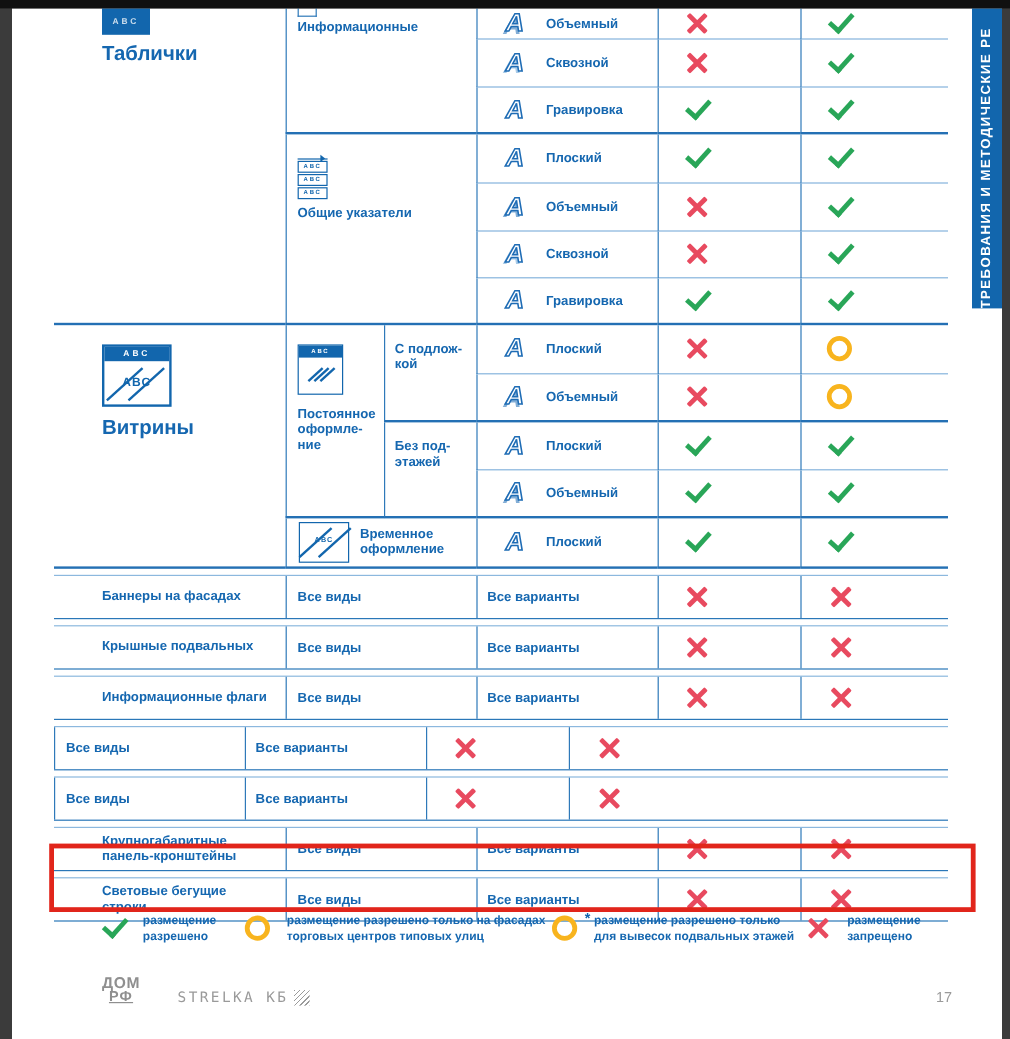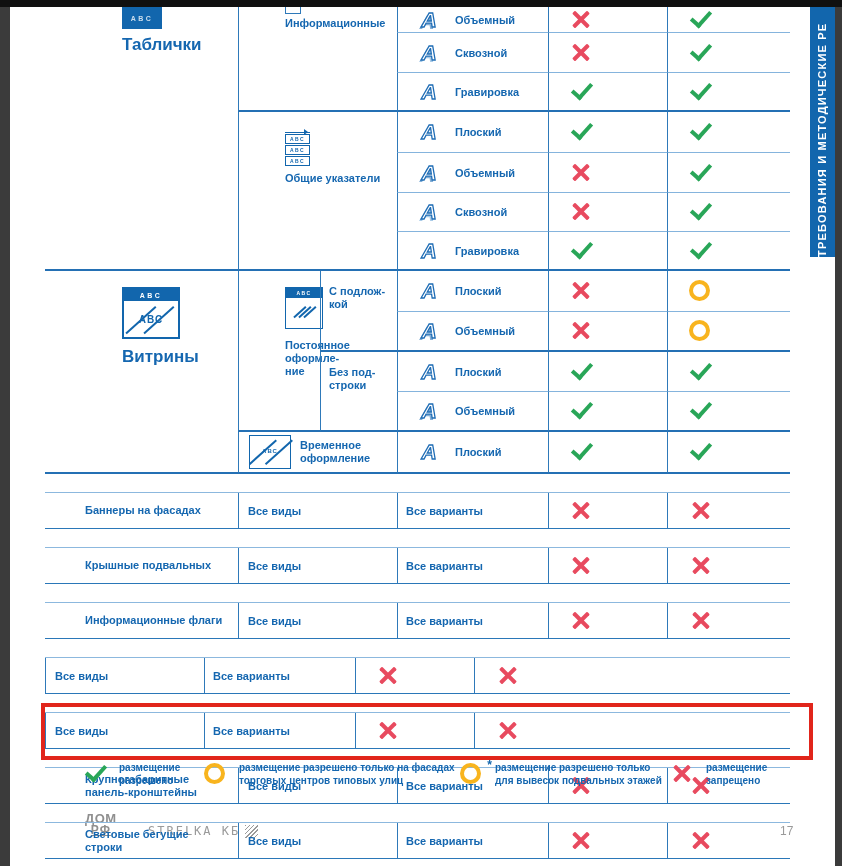--- a/index.html
+++ b/index.html
@@ -11,21 +11,21 @@
   .bluetab{position:absolute;left:810px;top:7px;width:25px;height:250px;background:#1266ad;z-index:6;overflow:hidden;}
   .vtext{writing-mode:vertical-rl;transform:rotate(180deg);white-space:nowrap;width:25px;height:250px;
          line-height:25px;color:#fff;font-size:11px;font-weight:bold;letter-spacing:1.2px;}
   
   .tgrid{position:absolute;left:45px;top:7px;display:grid;z-index:2;
          grid-template-columns:193px 82px 77px 151px 119px 123px;
          grid-template-rows:26px 40px 39px 41px 40px 39px 39px 41px 40px 40px 40px 42px;}
   .c{position:relative;box-sizing:border-box;color:#1567b0;font-size:11px;font-weight:bold;}
   .bl{border-left:1px solid #2e79b9;}
   .bbl{border-bottom:1px solid #85b4dd;}
-  .bbd{border-bottom:2px solid #2470b4;padding-left:37px;}
+  .bbd{border-bottom:2px solid #2470b4;}
   .pre{white-space:pre-line;line-height:1.18;}
   .v{display:flex;align-items:center;gap:13px;padding-left:18px;}
   .mk{display:flex;align-items:center;padding-left:20px;}
   
   .mark{position:relative;display:inline-block;width:26px;height:24px;flex:0 0 auto;}
   .mark.check::before{content:"";position:absolute;left:3px;top:3px;width:16px;height:8px;
       border-left:4px solid #29a658;border-bottom:4px solid #29a658;transform:rotate(-48deg);}
   .mark.cross::before,.mark.cross::after{content:"";position:absolute;left:10px;top:1px;width:4px;height:21px;
       background:#e84a5f;border-radius:1px;}
   .mark.cross::before{transform:rotate(45deg);}
@@ -57,21 +57,21 @@
   .diag{position:absolute;width:1.5px;background:#1266ad;transform:rotate(48deg);}
   .perm-icon{margin:16px 0 10px 9px;width:38px;height:42px;border:1.5px solid #1266ad;box-sizing:border-box;}
   .perm-head{height:10px;background:#1266ad;color:#fff;font-size:5px;font-weight:bold;letter-spacing:1.5px;
       display:flex;align-items:center;justify-content:center;}
   .perm-body{position:relative;height:29px;}
   .temp-cell{display:flex;align-items:center;gap:9px;padding-left:10px;}
   .temp-icon{width:42px;height:34px;border:1.5px solid #1266ad;box-sizing:border-box;position:relative;flex:0 0 auto;}
   .temp-abc{position:absolute;left:0;right:0;top:12px;text-align:center;color:#1266ad;font-size:6px;font-weight:bold;letter-spacing:1px;}
   
   .bsec{position:absolute;left:45px;top:474px;width:745px;z-index:2;}
-  .brow{display:flex;margin-top:18px;height:37px;box-sizing:border-box;
+  .brow{display:flex;margin-top:5px;height:37px;box-sizing:border-box;
       border-top:1px solid #8cb8de;border-bottom:1px solid #2a77b8;}
   .bc{box-sizing:border-box;display:flex;align-items:center;color:#1567b0;font-size:11px;font-weight:bold;}
   .bc1{width:193px;padding-left:40px;}
   .bc2{width:159px;padding-left:9px;border-left:1px solid #2e79b9;}
   .bc3{width:151px;padding-left:8px;border-left:1px solid #2e79b9;}
   .bc4{width:119px;padding-left:20px;border-left:1px solid #2e79b9;}
   .bc5{width:123px;padding-left:21px;border-left:1px solid #2e79b9;}
   
   .redbox{position:absolute;left:41px;top:703px;width:764px;height:49px;border:4px solid #e1251b;
       box-sizing:content-box;z-index:10;pointer-events:none;}
@@ -143,21 +143,21 @@
         <div class="diag" style="left:23px;top:6px;height:16px"></div>
       </div>
     </div>
     <div class="grp-label pre">Постоянное
 оформле-
 ние</div>
   </div>
   <div class="c bl bbd pre" style="grid-area:8/3/10/4;padding:14px 4px 0 8px">С подлож-
 кой</div>
   <div class="c bl bbd pre" style="grid-area:10/3/12/4;padding:14px 4px 0 8px">Без под-
-строки</div>
+этажей</div>
   <div class="c bl bbd temp-cell" style="grid-area:12/2/13/4">
     <div class="temp-icon">
       <div class="diag" style="left:12px;top:-2px;height:36px"></div>
       <div class="diag" style="left:28px;top:-2px;height:36px"></div>
       <div class="temp-abc">АВС</div>
     </div>
     <div class="pre">Временное
 оформление</div>
   </div>
 

